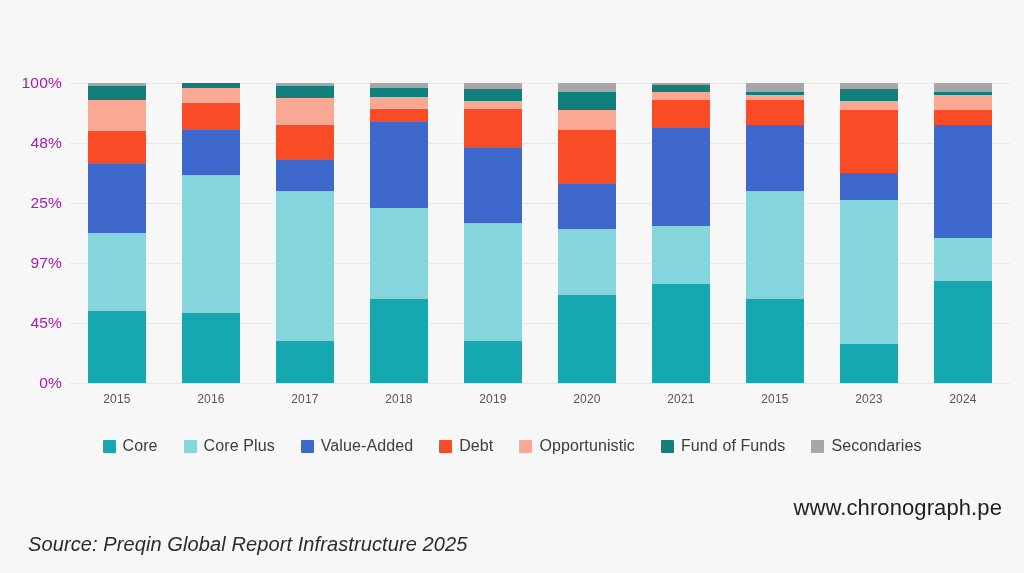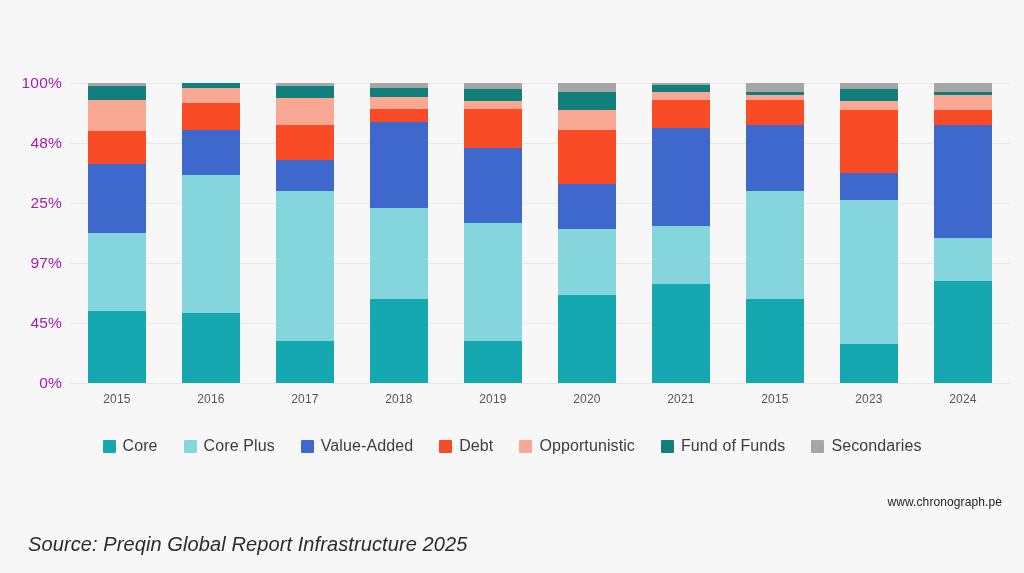--- a/index.html
+++ b/index.html
@@ -80,21 +80,21 @@
   #source-note {
     position: absolute; left: 28px; top: 533px;
     font-size: 20px; font-style: italic; color: #2b2b2b;
     letter-spacing: .1px;
   }
   #brand { position: absolute; right: 22px; top: 486px; text-align: right; }
   #brand-logo { font-size: 40px; font-weight: 700; line-height: 1; letter-spacing: -.5px; }
   #brand-logo .logo-dark { color: #2b2b2b; }
   #brand-logo .logo-light { color: #b3b3b3; }
   #brand-url {
-    margin-top: 9px; font-size: 12px; color: #1e1e1e; letter-spacing: .1px;
+    margin-top: 9px; font-size: 22px; color: #1e1e1e; letter-spacing: .1px;
   }
 </style>
 </head>
 <body>
 
 <div id="page">
 
 
   <div id="y-axis-labels">
       <div class="y-tick" style="top: 300px;">0%</div>

